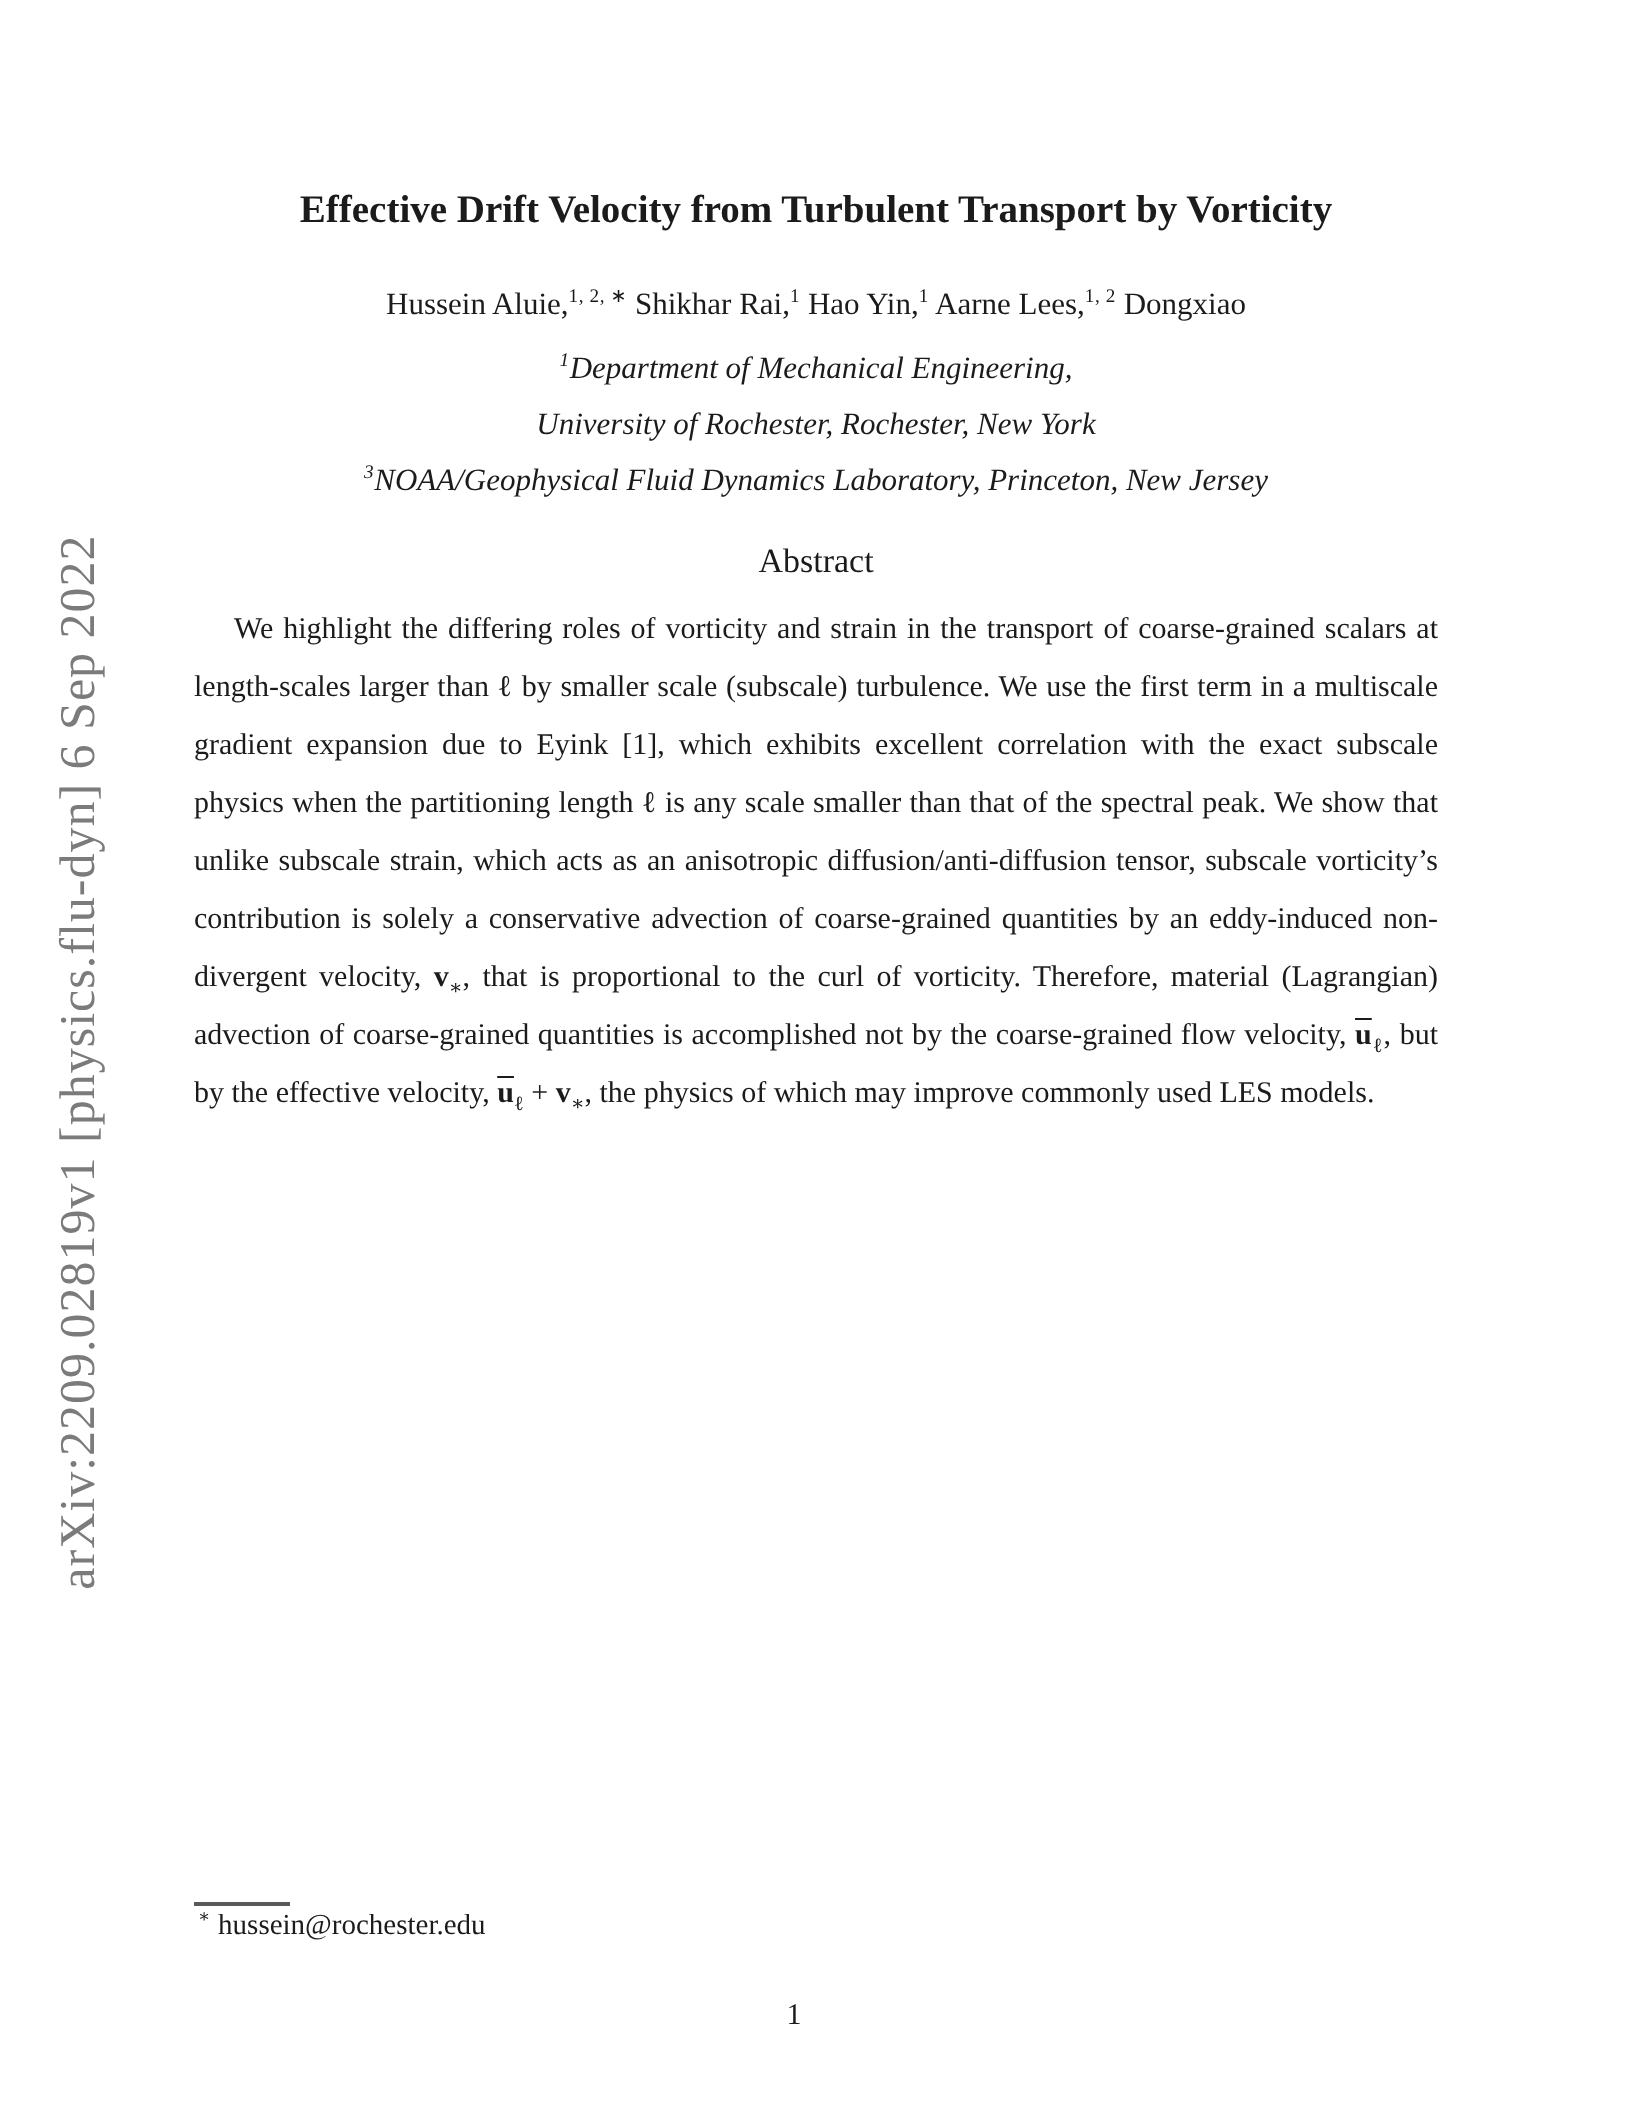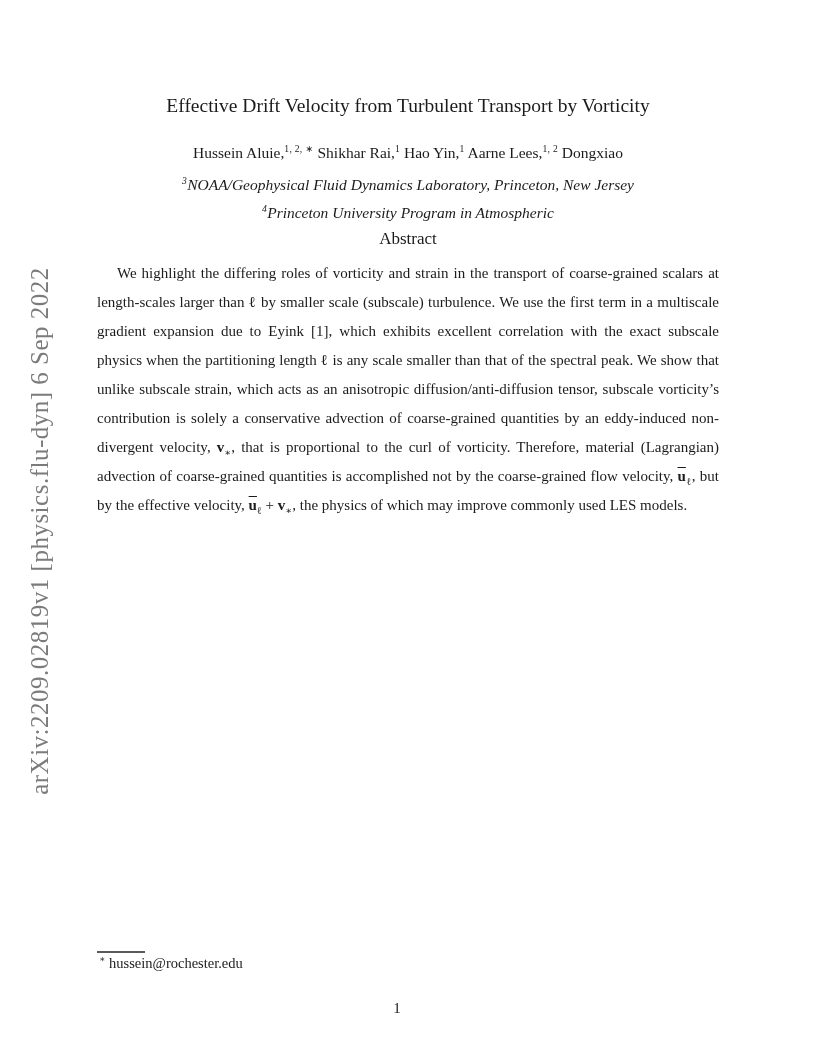--- a/index.html
+++ b/index.html
@@ -27,40 +27,40 @@
   }
   .content {
     position: absolute;
     left: 97px;
     top: 0;
     width: 622px;
   }
   .title {
     margin-top: 93px;
     text-align: center;
-    font-weight: normal;
+    font-weight: bold;
     font-size: 19.5px;
     line-height: 26px;
   }
   .authors {
     margin-top: 20px;
     text-align: center;
     font-size: 15.5px;
     line-height: 28px;
     font-family: Liberation Serif, serif;
   }
   .affils {
     margin-top: 4px;
     text-align: center;
     font-style: italic;
     font-size: 15.5px;
     line-height: 28px;
   }
   .abstract-heading {
-    margin-top: 0;
+    margin-top: 14px;
     text-align: center;
     font-size: 17px;
     line-height: 24px;
   }
   .abstract-body {
     margin-top: 8px;
     text-align: justify;
     font-size: 15px;
     line-height: 29px;
     text-indent: 20px;
@@ -109,22 +109,23 @@
 
 <div class="content">
 
   <div class="title">Effective Drift Velocity from Turbulent Transport by Vorticity</div>
 
   <div class="authors">
     <div><span>Hussein Aluie,</span><span class="sup">1, 2, ∗</span><span> Shikhar Rai,</span><span class="sup">1</span><span> Hao Yin,</span><span class="sup">1</span><span> Aarne Lees,</span><span class="sup">1, 2</span><span> Dongxiao</span></div>
   </div>
 
   <div class="affils">
+    <div><span class="sup">1</span><span>Department of Mechanical Engineering,</span></div>
+    <div><span>University of Rochester, Rochester, New York</span></div>
     <div><span class="sup">3</span><span>NOAA/Geophysical Fluid Dynamics Laboratory, Princeton, New Jersey</span></div>
-    <div><span class="sup">4</span><span>Princeton University Program in Atmospheric</span></div>
   </div>
 
   <div class="abstract-heading">Abstract</div>
 
   <div class="abstract-body"><span>We highlight the differing roles of vorticity and strain in the transport of coarse-grained scalars at length-scales larger than </span><span>ℓ</span><span> by smaller scale (subscale) turbulence. We use the first term in a multiscale gradient expansion due to Eyink [1], which exhibits excellent correlation with the exact subscale physics when the partitioning length </span><span>ℓ</span><span> is any scale smaller than that of the spectral peak. We show that unlike subscale strain, which acts as an anisotropic diffusion/anti-diffusion tensor, subscale vorticity’s contribution is solely a conservative advection of coarse-grained quantities by an eddy-induced non-divergent velocity, </span><span class="b">v</span><span class="sub">∗</span><span>, that is proportional to the curl of vorticity. Therefore, material (Lagrangian) advection of coarse-grained quantities is accomplished not by the coarse-grained flow velocity, </span><span class="ob">u</span><span class="sub">ℓ</span><span>, but by the effective velocity, </span><span class="ob">u</span><span class="sub">ℓ</span><span> + </span><span class="b">v</span><span class="sub">∗</span><span>, the physics of which may improve commonly used LES models.</span></div>
 
 </div>
 
 <div class="footnote-rule"></div>
 

